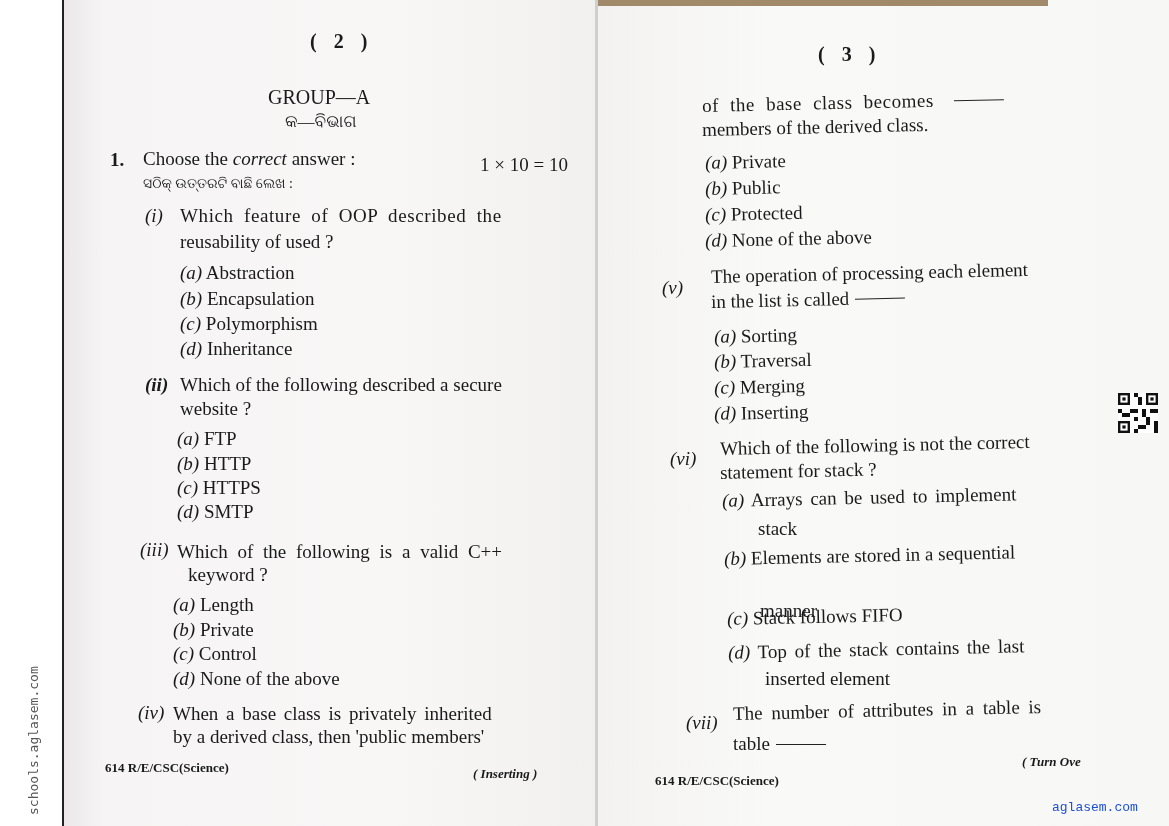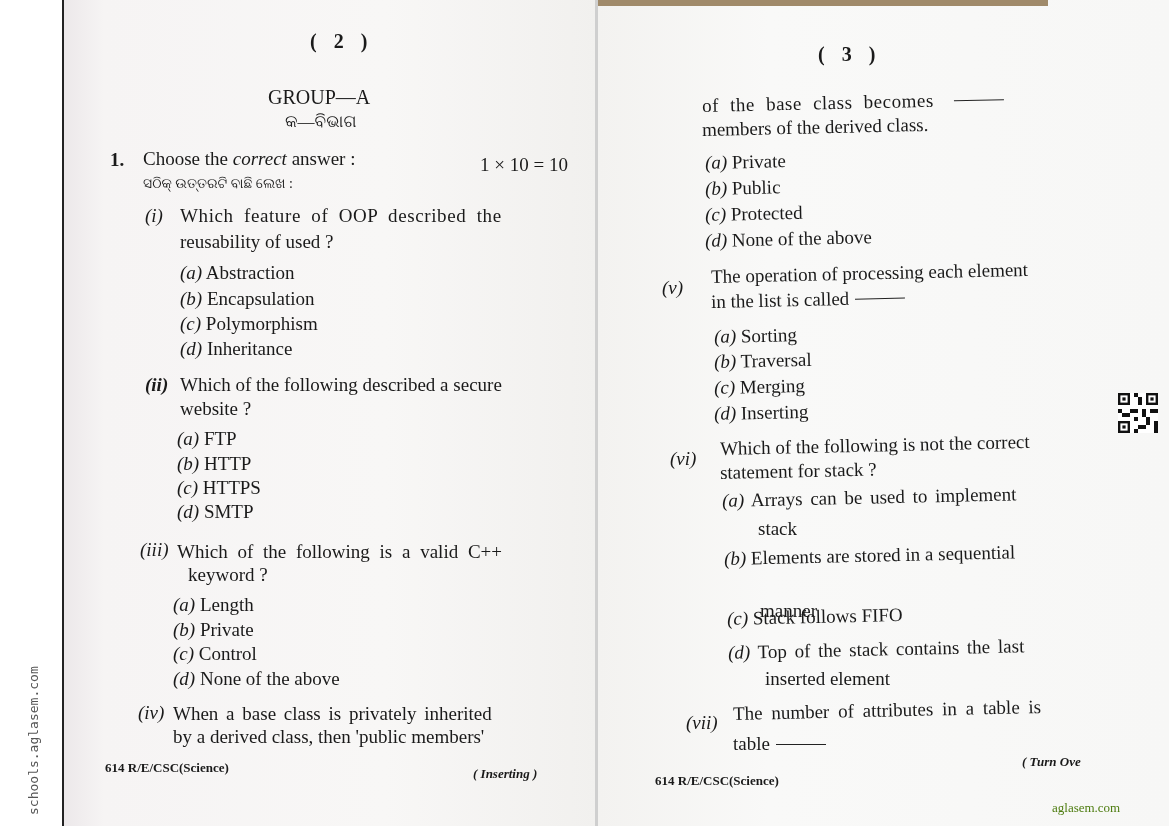--- a/index.html
+++ b/index.html
@@ -29,21 +29,21 @@
   .opt { font-size:19px; }
   .lbl { font-style:italic; }
   .qnum { font-size:19px; font-weight:bold; }
   .code { font-size:13px; font-weight:bold; }
   .cont { font-size:13px; font-weight:bold; font-style:italic; }
   .blank { display:inline-block; width:50px; border-bottom:1.5px solid #222; margin-left:6px; transform:translateY(-5px); }
   .wm-vert {
     position:absolute; left:26px; top:815px; transform-origin:left top; transform:rotate(-90deg);
     font-family:"DejaVu Sans Mono", monospace; font-size:13px; color:#555; white-space:nowrap;
   }
-  .wm-br { position:absolute; left:1052px; top:800px; font-family:Liberation Serif, serif; font-size:13px; color:#4d7c0f; }
+  .wm-br { position:absolute; left:1052px; top:800px; font-family:Liberation Mono, monospace; font-size:13px; color:#1d4ed8; }
   .qr { position:absolute; left:1118px; top:393px; width:40px; height:40px; }
   .rot-r { transform:rotate(-1.3deg); transform-origin:left center; }
 </style>
 </head>
 <body>
 
 <div class="gutter-left"></div>
 <div class="wm-vert">schools.aglasem.com</div>
 
 <div class="page-left"></div>

